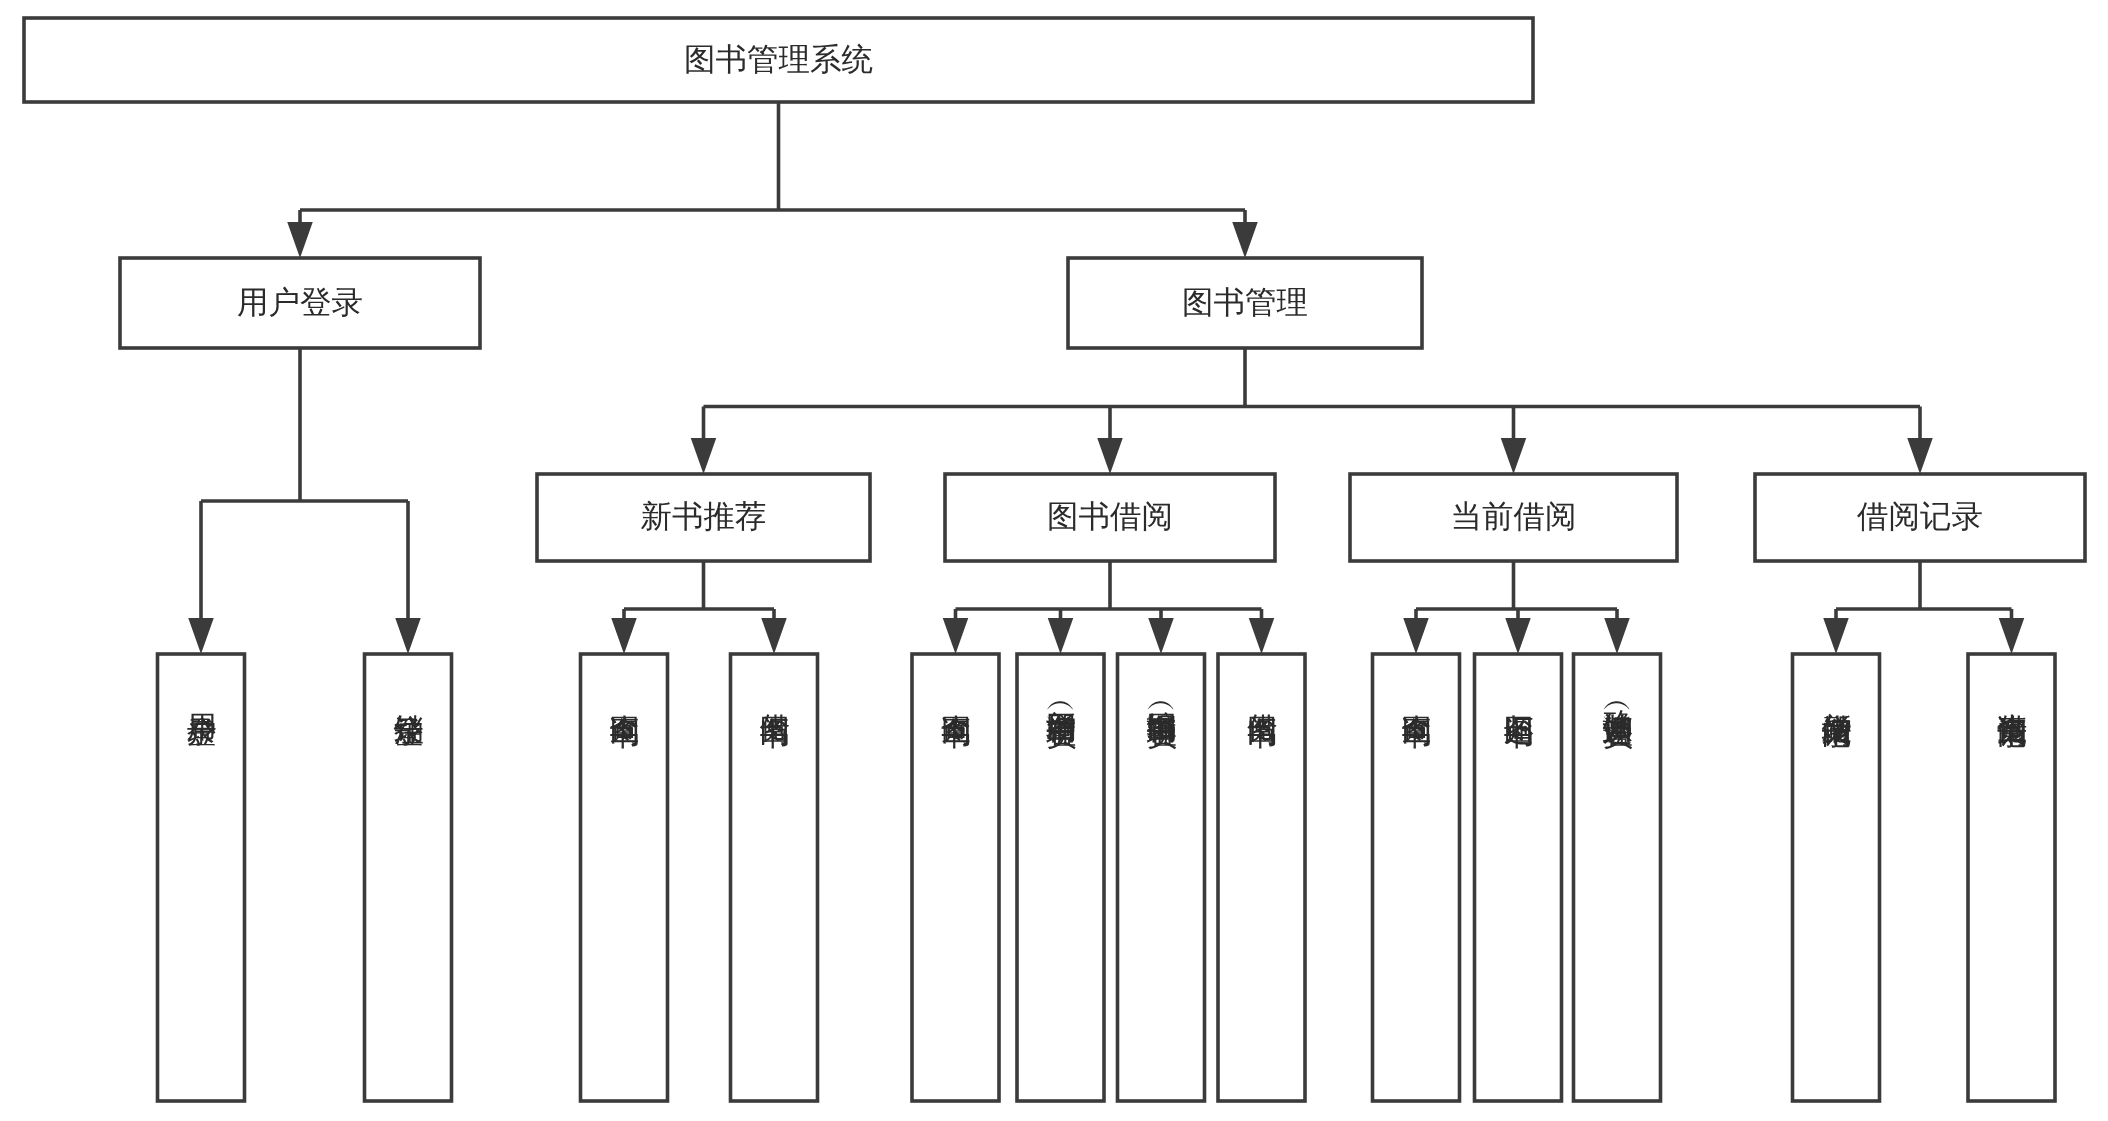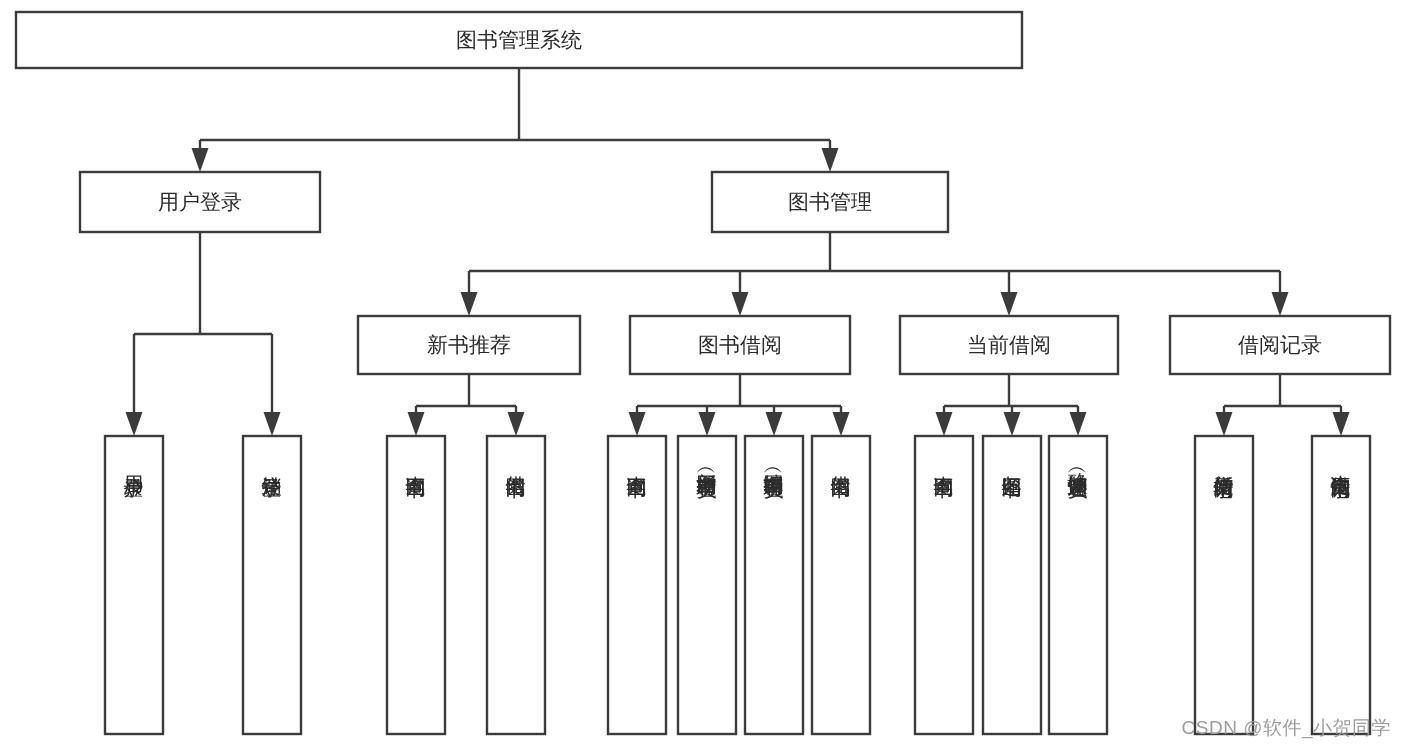--- a/index.html
+++ b/index.html
@@ -220,14 +220,13 @@
           <rect class="node-box" x="1195" y="436" width="58" height="298"></rect>
           <text class="node-label vertical-label" x="1224" y="462" text-anchor="middle" dominant-baseline="hanging">新增借阅记录</text>
         </g>
         <g>
           <rect class="node-box" x="1312" y="436" width="58" height="298"></rect>
           <text class="node-label vertical-label" x="1341" y="462" text-anchor="middle" dominant-baseline="hanging">查询借阅记录</text>
         </g>
       </g>
   </svg>
 
-  <div class="watermark-text">CSDN @软件_小贺同学</div>
 </div>
 
 </body></html>

